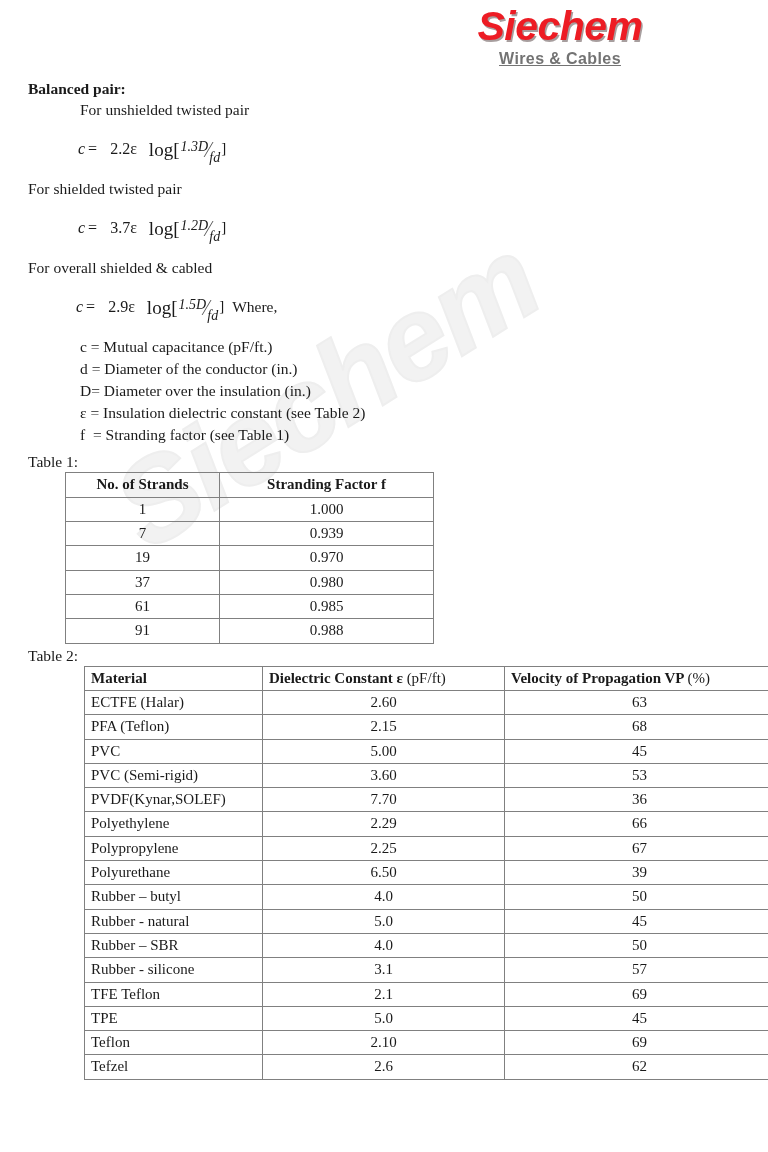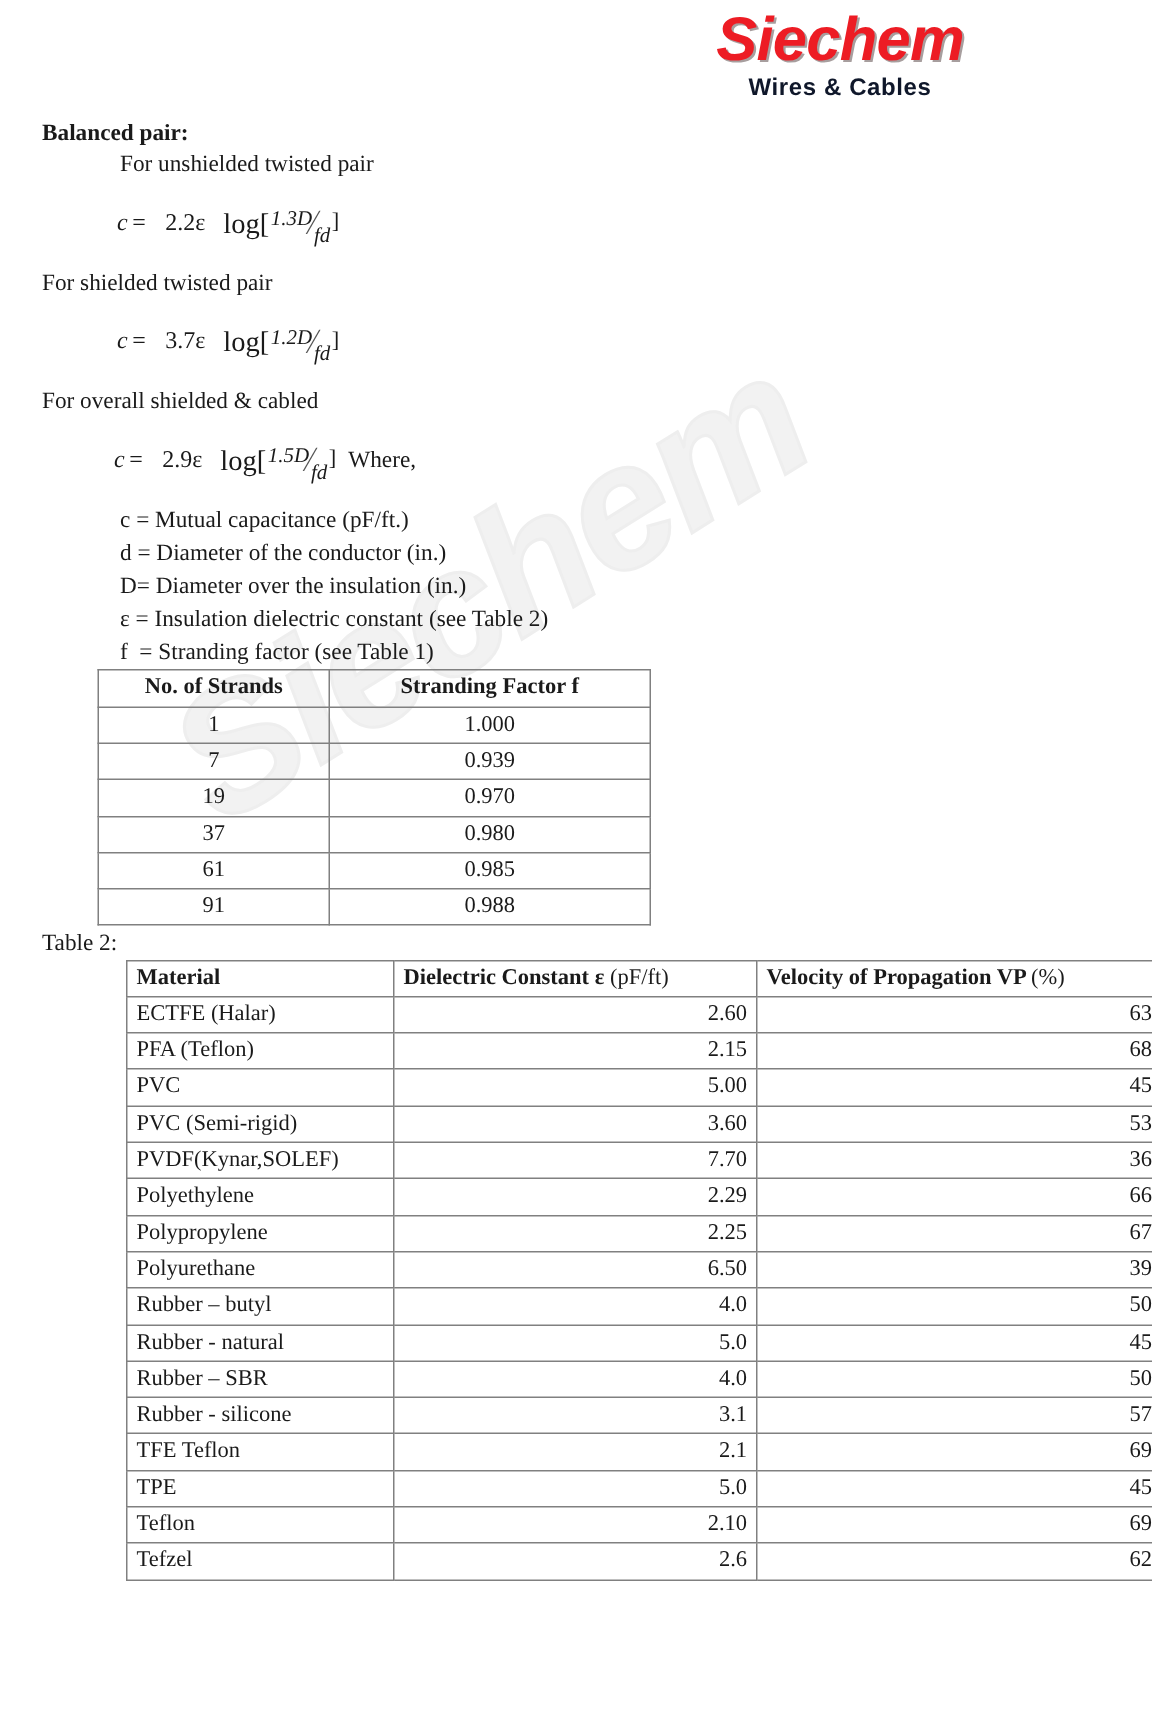--- a/index.html
+++ b/index.html
@@ -66,23 +66,24 @@
     letter-spacing: -0.5px;
     color: #ED1C24;
     line-height: 1;
     text-shadow: 1.5px 1.5px 0 rgba(60,40,40,0.45);
   }
   .logo-sub {
     font-family: "Liberation Sans", sans-serif;
     font-weight: bold;
     font-size: 16px;
     letter-spacing: 0.4px;
-    color: #0f172a;
+    color: #737373;
     margin-top: 4px;
     line-height: 1;
+    text-decoration: underline;
   }
 
   
   .doc-body {
     position: absolute;
     left: 0;
     top: 78px;
     width: 650px;
   }
   .ln {
@@ -212,21 +213,21 @@
     margin-left: 84px;
     width: 690px;
   }
   .t2 th {
     font-weight: bold;
     text-align: left;
     font-size: 15px;
   }
   .t2 th .reg { font-weight: normal; }
   .t2 td.mat { text-align: left; }
-  .t2 td.num { text-align: right; }
+  .t2 td.num { text-align: center; }
   .t2 col.m { width: 178px; }
   .t2 col.d { width: 242px; }
   .t2 col.v { width: 270px; }
 </style>
 </head>
 <body>
 
 <div class="page">
 
   <div class="watermark">
@@ -306,20 +307,21 @@
       </div>
 
       <div class="deflist">
         <div class="defrow">c = Mutual capacitance (pF/ft.)</div>
         <div class="defrow">d = Diameter of the conductor (in.)</div>
         <div class="defrow">D= Diameter over the insulation (in.)</div>
         <div class="defrow">ε = Insulation dielectric constant (see Table 2)</div>
         <div class="defrow">f  = Stranding factor (see Table 1)</div>
       </div>
 
+      <div class="tbl-label" style="margin-top:6px;">Table 1:</div>
       <table class="t1">
         <colgroup>
             <col class="c1">
             <col class="c2">
           </colgroup>
         <thead>
           <tr>
             <th>No. of Strands</th>
             <th>Stranding Factor f</th>
           </tr>

